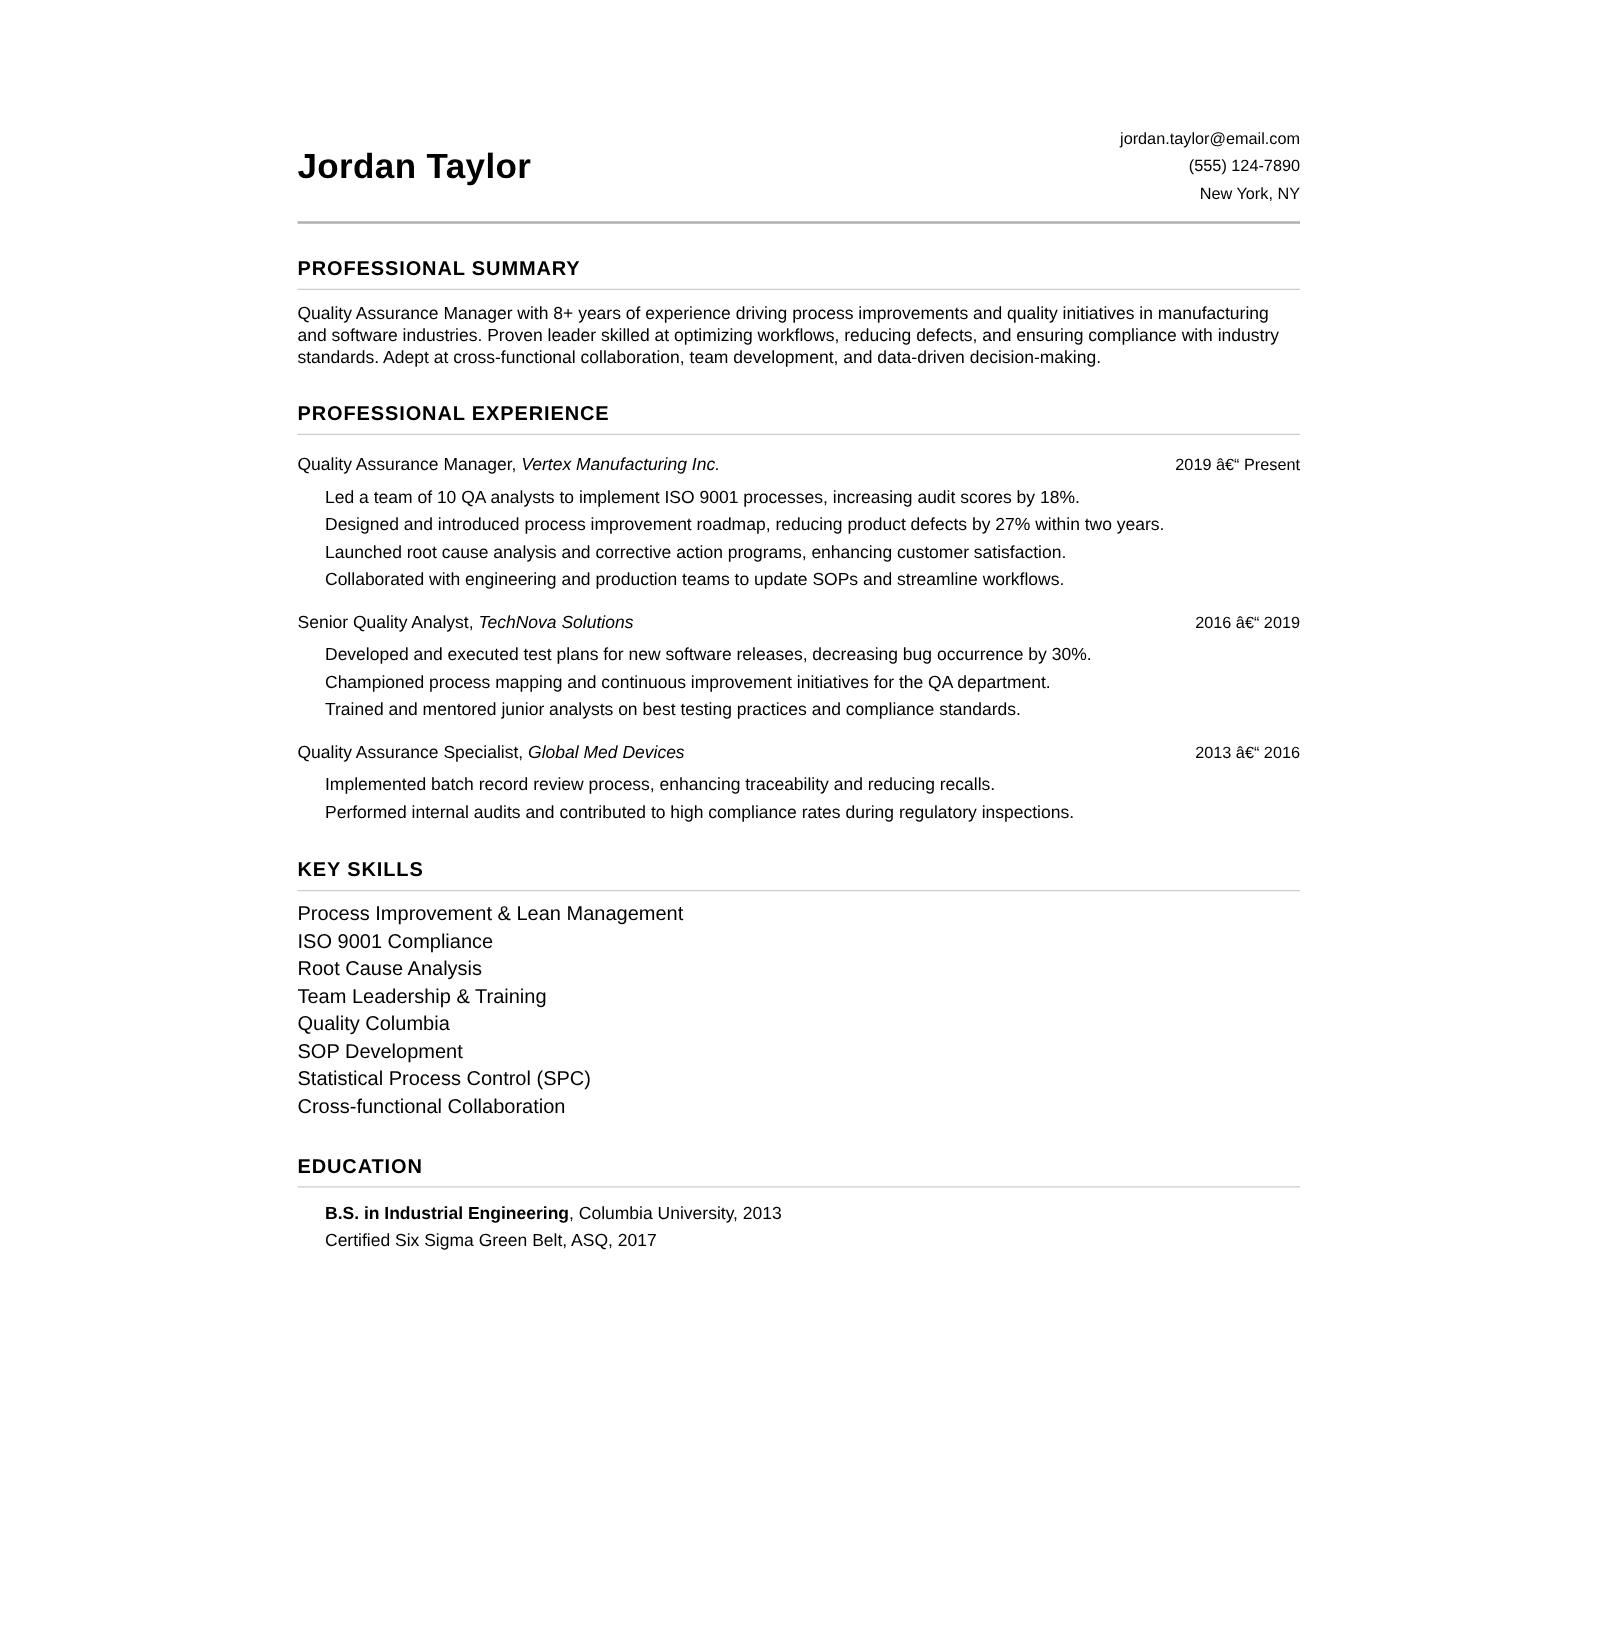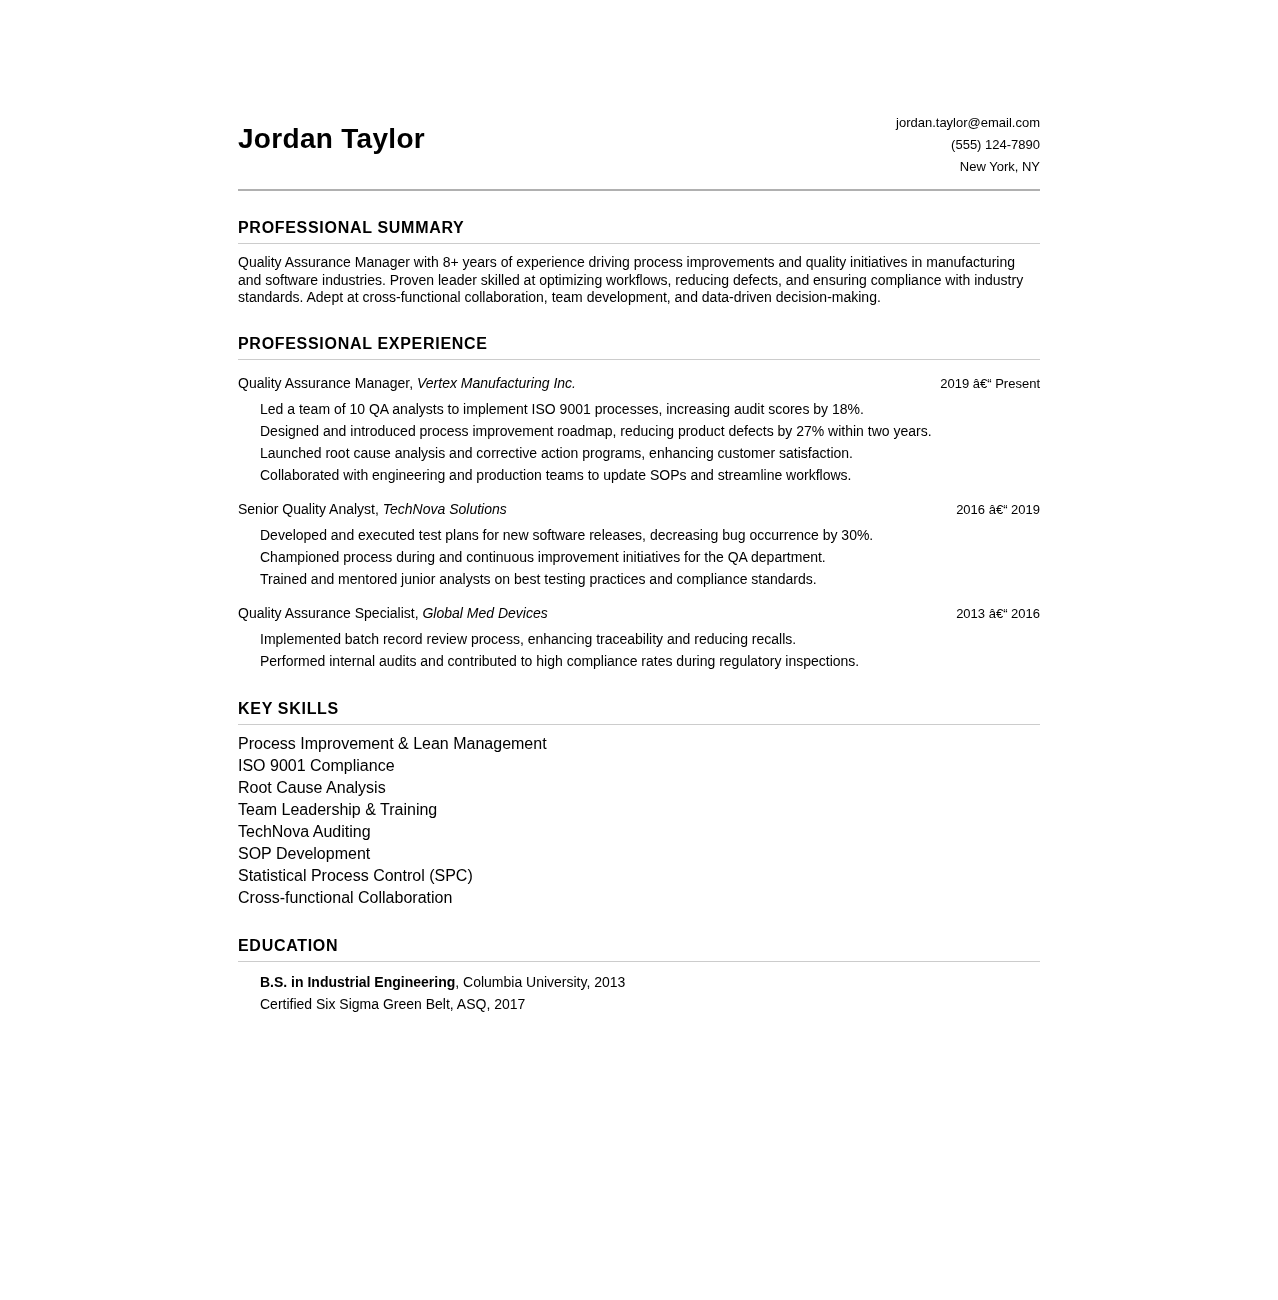--- a/index.html
+++ b/index.html
@@ -28,21 +28,20 @@
   .name {
     margin: 0;
     font-size: 28px;
     font-weight: bold;
     letter-spacing: 0.3px;
   }
   .contact {
     font-size: 13px;
     line-height: 22px;
     text-align: right;
-    margin-top: 12px;
   }
   .section { margin-top: 28px; }
   .section-title {
     margin: 0;
     font-size: 16px;
     font-weight: bold;
     letter-spacing: 0.7px;
     padding-bottom: 6px;
     border-bottom: 1px solid #cccccc;
   }
@@ -115,21 +114,21 @@
       </div>
     </div>
 
     <div class="job">
       <div class="job-header">
         <div class="job-titleline"><span class="job-title">Senior Quality Analyst</span><span class="job-sep">, </span><span class="job-company">TechNova Solutions</span></div>
         <div class="job-dates">2016 â€“ 2019</div>
       </div>
       <div class="job-bullets">
         <div class="bullet">Developed and executed test plans for new software releases, decreasing bug occurrence by 30%.</div>
-        <div class="bullet">Championed process during and continuous improvement initiatives for the QA department.</div>
+        <div class="bullet">Championed process mapping and continuous improvement initiatives for the QA department.</div>
         <div class="bullet">Trained and mentored junior analysts on best testing practices and compliance standards.</div>
       </div>
     </div>
 
     <div class="job">
       <div class="job-header">
         <div class="job-titleline"><span class="job-title">Quality Assurance Specialist</span><span class="job-sep">, </span><span class="job-company">Global Med Devices</span></div>
         <div class="job-dates">2013 â€“ 2016</div>
       </div>
       <div class="job-bullets">
@@ -139,21 +138,21 @@
     </div>
   </section>
 
   <section class="section">
     <h2 class="section-title">KEY SKILLS</h2>
     <div class="skills-list">
       <div class="skill">Process Improvement &amp; Lean Management</div>
       <div class="skill">ISO 9001 Compliance</div>
       <div class="skill">Root Cause Analysis</div>
       <div class="skill">Team Leadership &amp; Training</div>
-      <div class="skill">TechNova Auditing</div>
+      <div class="skill">Quality Columbia</div>
       <div class="skill">SOP Development</div>
       <div class="skill">Statistical Process Control (SPC)</div>
       <div class="skill">Cross-functional Collaboration</div>
     </div>
   </section>
 
   <section class="section">
     <h2 class="section-title">EDUCATION</h2>
     <div class="edu-list">
       <div class="edu-item"><span class="edu-bold">B.S. in Industrial Engineering</span><span>, Columbia University, 2013</span></div>

